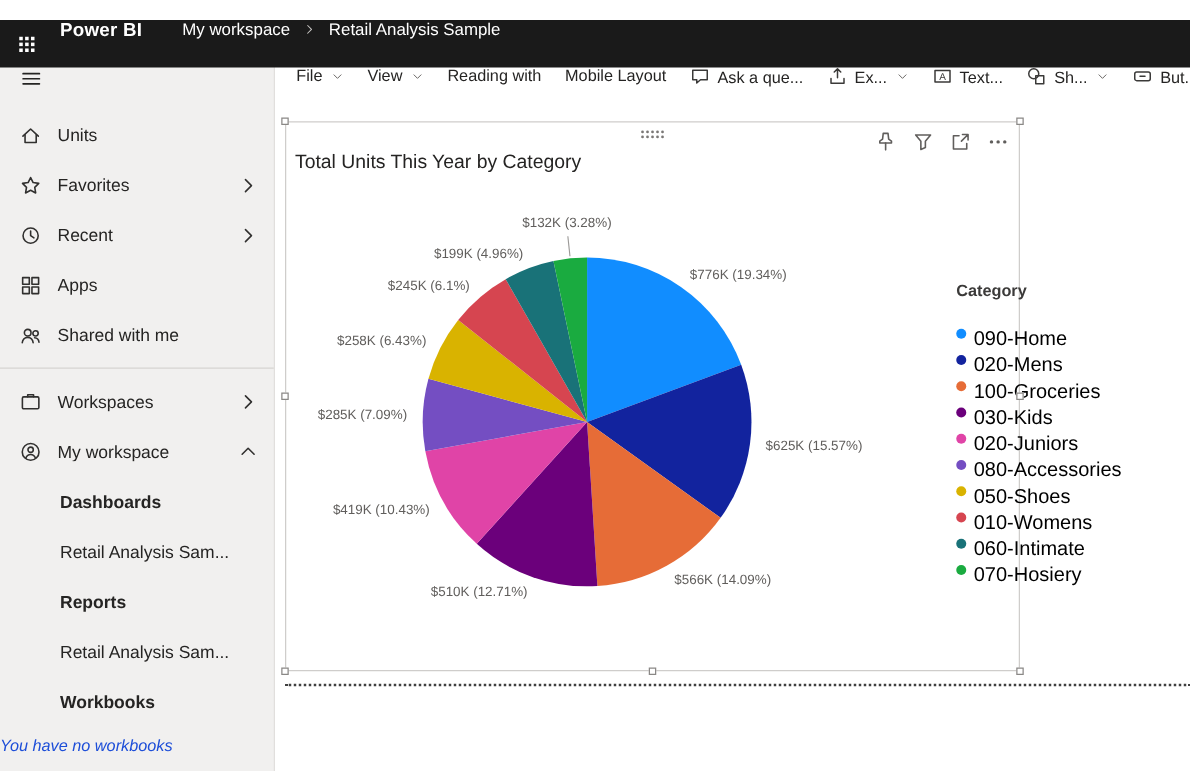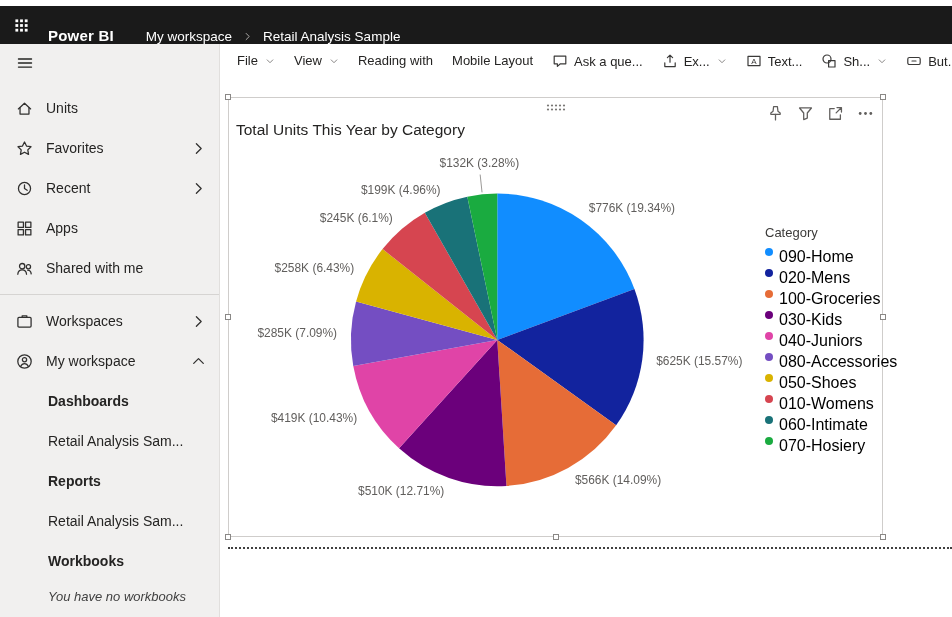--- a/index.html
+++ b/index.html
@@ -3,22 +3,22 @@
 <meta charset="utf-8">
 <style>
   *{margin:0;padding:0;box-sizing:border-box}
   html,body{width:952px;height:617px;overflow:hidden;background:#fff;
     font-family:"Liberation Sans","DejaVu Sans",sans-serif;color:var(--text-primary,#252423)}
   body{position:relative}
   .icon{display:inline-flex;flex:none}
   .icon svg{width:100%;height:100%}
 
   
-  .app-header{position:absolute;left:0;top:6px;width:100%;height:38px;
-    background:var(--header-bg,#1a1a1a);display:flex;align-items:flex-end;color:var(--header-text,#fff);z-index:6}
+  .app-header{position:absolute;left:0;top:16px;width:100%;height:38px;
+    background:var(--header-bg,#1a1a1a);display:flex;align-items:flex-start;color:var(--header-text,#fff);z-index:6}
   .waffle-btn{width:42px;height:38px;display:flex;align-items:center;justify-content:center;
     background:transparent;border:none;color:#fff;cursor:pointer}
   .waffle-btn .icon{width:15px;height:15px}
   .brand{font-size:15px;font-weight:700;margin-left:6px;letter-spacing:.2px;cursor:pointer}
   .crumbs{display:flex;align-items:center;margin-left:32px;font-size:13.5px}
   .crumb{cursor:pointer;white-space:nowrap}
   .crumb-sep{width:11px;height:11px;margin:0 10px;color:#c8c6c4}
 
   
   .sidebar{position:absolute;left:0;top:38px;width:220px;bottom:0;
@@ -27,39 +27,39 @@
     color:#252423;cursor:pointer;display:block}
   .hamburger-btn .icon{width:18px;height:18px}
   .nav{margin-top:14px}
   .nav-row{height:40px;display:flex;align-items:center;padding:0 12px 0 16px;font-size:14px;cursor:pointer}
   .nav-row .icon{width:17px;height:17px;color:#31302f}
   .nav-label{margin-left:13px;flex:1;white-space:nowrap;overflow:hidden}
   .chev{width:12px;height:12px;color:#605e5c}
   .divider{border-top:1px solid #d6d4d2;margin:6px 0}
   .tree-row{height:40px;display:flex;align-items:center;padding-left:48px;font-size:14px;cursor:pointer;white-space:nowrap}
   .tree-row.group{font-weight:700}
-  .empty-note{padding-left:48px;margin-top:8px;font-size:13px;font-style:italic;color:#404040}
+  .empty-note{margin-top:8px;font-size:13px;font-style:italic;color:#1d4ed8}
 
   
   .main{position:absolute;left:220px;top:38px;right:0;bottom:0;background:#fff}
   .toolbar{position:absolute;top:15px;left:17px;right:0;height:28px;display:flex;align-items:flex-start;
     gap:19px;font-size:13px;color:#252423;overflow:hidden;white-space:nowrap}
   .tb-item{display:flex;align-items:center;gap:6px;cursor:pointer;flex:none}
   .tb-item .icon{width:16px;height:16px;color:#3b3a39}
   .icon.chev-sm{width:10px;height:10px;color:#605e5c;margin-left:1px}
 
   
-  .visual{position:absolute;left:8px;top:59px;width:655px;height:440px;background:#fff;
+  .visual{position:absolute;left:8px;top:59px;width:588px;height:440px;background:#fff;
     border:1px solid var(--selection-border,#cfcdcb)}
   .visual-title{position:absolute;left:7px;top:23px;font-size:15.5px;color:#252423}
   .pie-svg{position:absolute;left:0;top:0;width:100%;height:100%}
   .pie-label{fill:var(--text-secondary,#605e5c);stroke:none;font-size:12px;
     font-family:"Liberation Sans","DejaVu Sans",sans-serif}
   .legend{position:absolute;left:536px;top:127px;width:118px}
-  .legend-title{font-size:13px;font-weight:400;color:#3b3a39;margin-bottom:8px}
+  .legend-title{font-size:13px;font-weight:700;color:#3b3a39;margin-bottom:23px}
   .legend-item{display:flex;align-items:flex-start;height:21px;font-size:16px;color:#000000;cursor:pointer;white-space:nowrap}
   .bullet{width:8px;height:8px;border-radius:50%;margin-right:6px;flex:none}
   .visual-actions{position:absolute;top:7px;right:8px;display:flex;gap:13px}
   .va-btn{width:17px;height:17px;color:#605e5c;background:none;border:none;padding:0;cursor:pointer}
   .va-btn .icon{width:17px;height:17px}
   .grip{position:absolute;top:5px;left:50%;transform:translateX(-50%);width:22px;height:9px;color:#797775;cursor:move}
   .handle{position:absolute;width:6px;height:6px;background:#fff;border:1px solid #8a8886}
   .h-nw{left:-4px;top:-4px}.h-ne{right:-4px;top:-4px}.h-sw{left:-4px;bottom:-4px}.h-se{right:-4px;bottom:-4px}
   .h-w{left:-4px;top:50%;margin-top:-3px}.h-e{right:-4px;top:50%;margin-top:-3px}
   .h-s{bottom:-4px;left:50%;margin-left:-3px}
@@ -384,21 +384,21 @@
           <div class="legend-item">
             <span class="bullet" style="background: rgb(230, 108, 55);"></span>
             <span>100-Groceries</span>
           </div>
           <div class="legend-item">
             <span class="bullet" style="background: rgb(107, 0, 123);"></span>
             <span>030-Kids</span>
           </div>
           <div class="legend-item">
             <span class="bullet" style="background: rgb(224, 68, 167);"></span>
-            <span>040-Juniors</span>
+            <span>020-Juniors</span>
           </div>
           <div class="legend-item">
             <span class="bullet" style="background: rgb(116, 78, 194);"></span>
             <span>080-Accessories</span>
           </div>
           <div class="legend-item">
             <span class="bullet" style="background: rgb(217, 179, 0);"></span>
             <span>050-Shoes</span>
           </div>
           <div class="legend-item">

